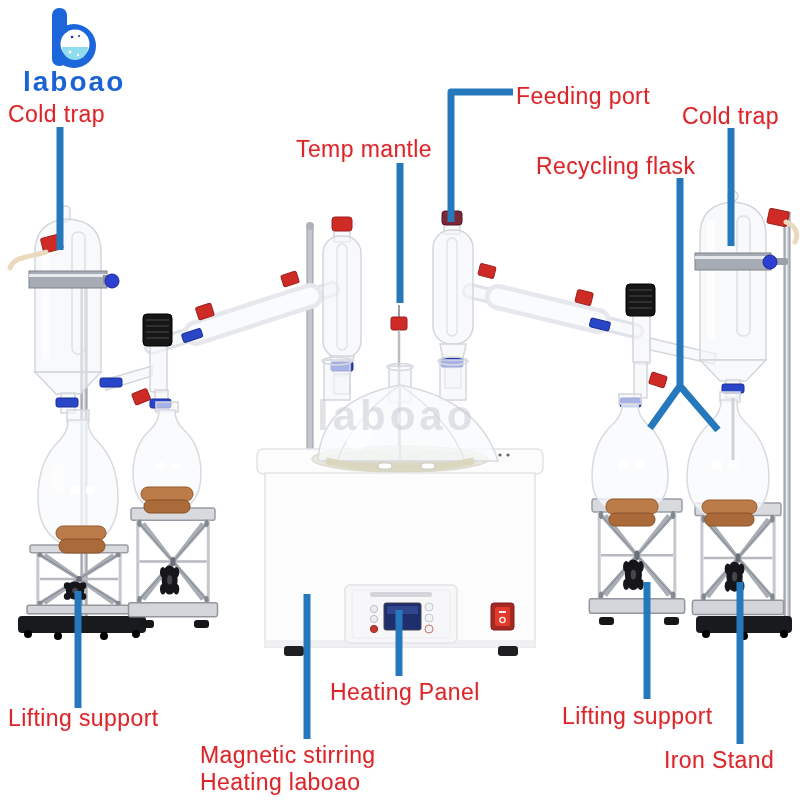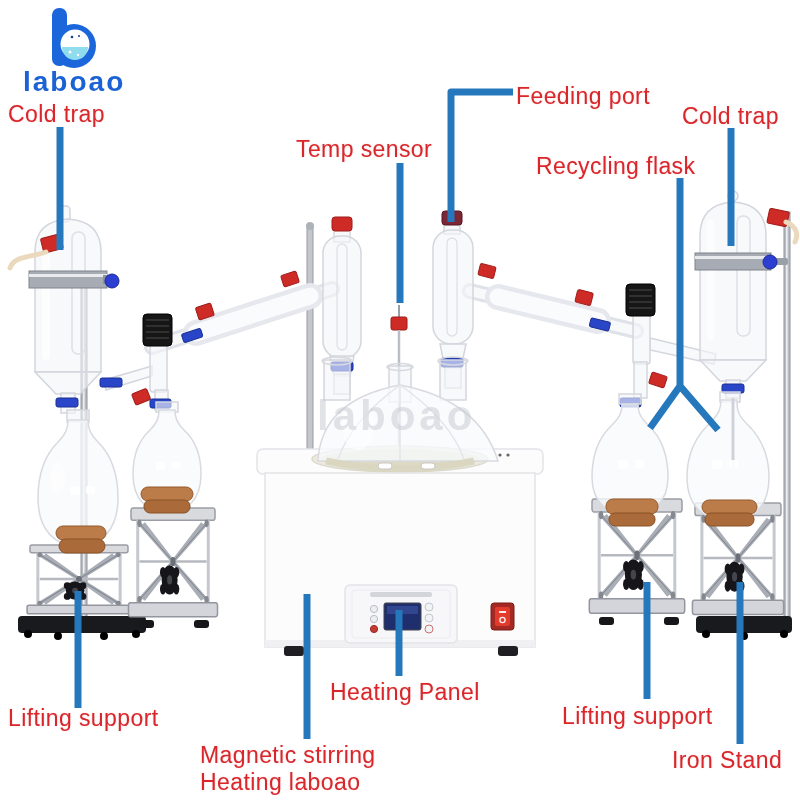--- a/index.html
+++ b/index.html
@@ -319,24 +319,24 @@
     <path d="M22,41 A13,13 0 0 0 48,41 Z" fill="#8edcee"></path>
     <circle cx="32" cy="31" r="1.3" fill="#1b3a8c"></circle>
       <circle cx="39" cy="30" r="1" fill="#1b3a8c"></circle>
     <circle cx="30" cy="46" r="1.5" fill="#fff"></circle>
       <circle cx="38" cy="49" r="1.2" fill="#fff"></circle>
   </svg>
   <div class="brand-text">laboao</div>
 
   <div class="label" style="left:8px;top:101px;">Cold trap</div>
   <div class="label" style="left:516px;top:83px;">Feeding port</div>
-  <div class="label" style="left:296px;top:136px;">Temp sensor</div>
+  <div class="label" style="left:296px;top:136px;">Temp mantle</div>
   <div class="label" style="left:536px;top:153px;">Recycling flask</div>
   <div class="label" style="left:682px;top:103px;">Cold trap</div>
   <div class="label" style="left:330px;top:679px;">Heating Panel</div>
   <div class="label" style="left:8px;top:705px;">Lifting support</div>
   <div class="label center2" style="left:200px;top:742px;width:220px;">
     <div>Magnetic stirring</div>
     <div>Heating laboao</div>
   </div>
   <div class="label" style="left:562px;top:703px;">Lifting support</div>
-  <div class="label" style="left:664px;top:747px;margin-left:8px;">Iron Stand</div>
+  <div class="label" style="left:664px;top:747px;">Iron Stand</div>
 </div>
 
 </body></html>

